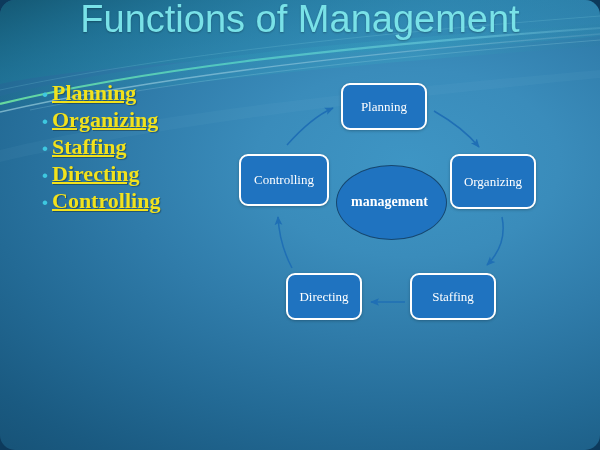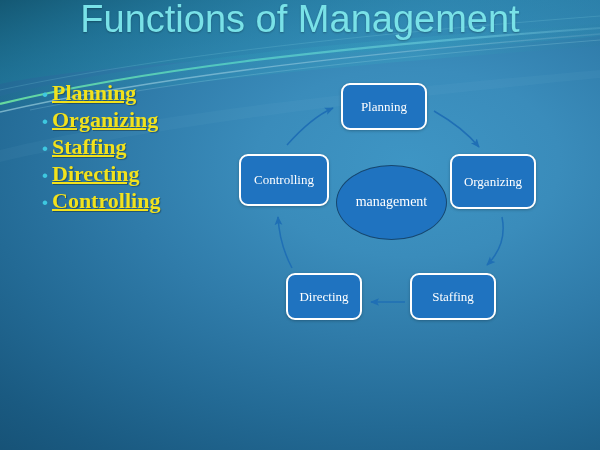--- a/index.html
+++ b/index.html
@@ -14,20 +14,21 @@
     overflow: hidden;
     font-family: "Liberation Sans", sans-serif;
     background:
       radial-gradient(ellipse 115% 95% at 68% 36%,
         #3e95c4 0%,
         #3a8cbb 22%,
         #2f7ba9 42%,
         #236a95 62%,
         #1a5a81 80%,
         #134b6d 100%);
+    border-radius: 15px;
   }
 
   
   #bg-swoosh {
     position: absolute;
     inset: 0;
     pointer-events: none;
   }
 
   
@@ -119,24 +120,25 @@
     box-sizing: border-box;
     background: #1f73c0;
     border: 1.5px solid #16476f;
     border-radius: 50%;
     color: #ffffff;
     font-family: "Liberation Serif", serif;
     font-size: 14px;
     line-height: 1.15;
     display: flex;
     align-items: center;
-    justify-content: center;
+    justify-content: flex-start;
     text-align: center;
     padding: 0 14px;
     word-break: break-all;
+    font-weight: bold;
   }
 </style>
 </head>
 <body>
 
 <div id="slide">
 
   <svg id="bg-swoosh" viewBox="0 0 600 450" preserveAspectRatio="none">
     <defs>
       <linearGradient id="bandg" x1="0" y1="0" x2="1" y2="0">

